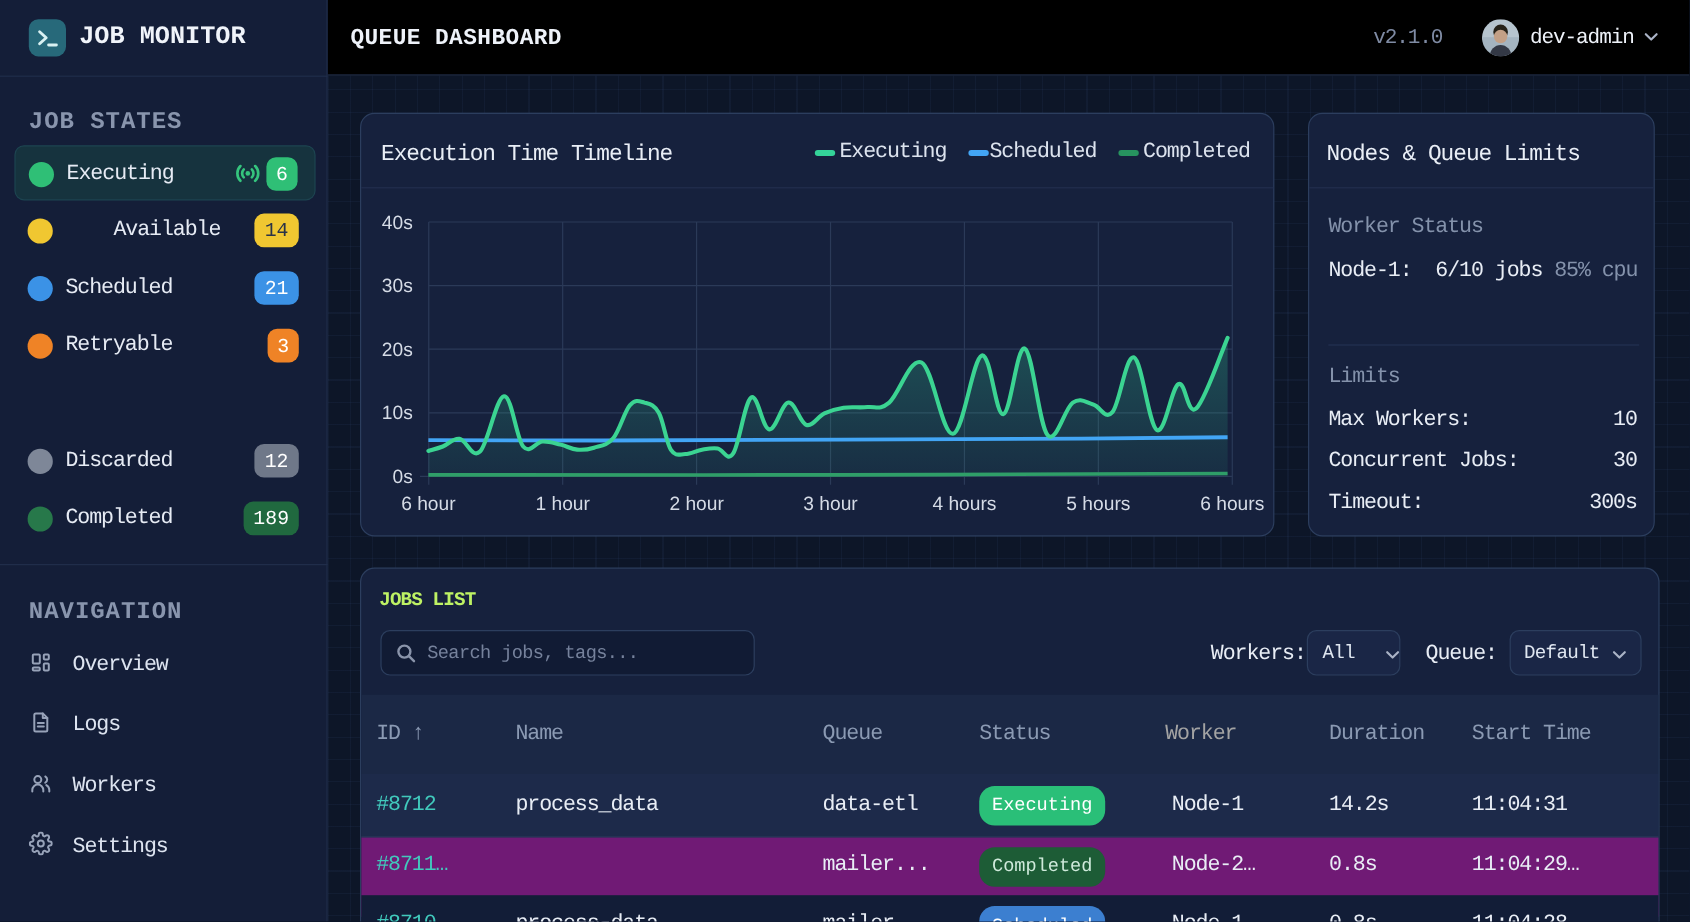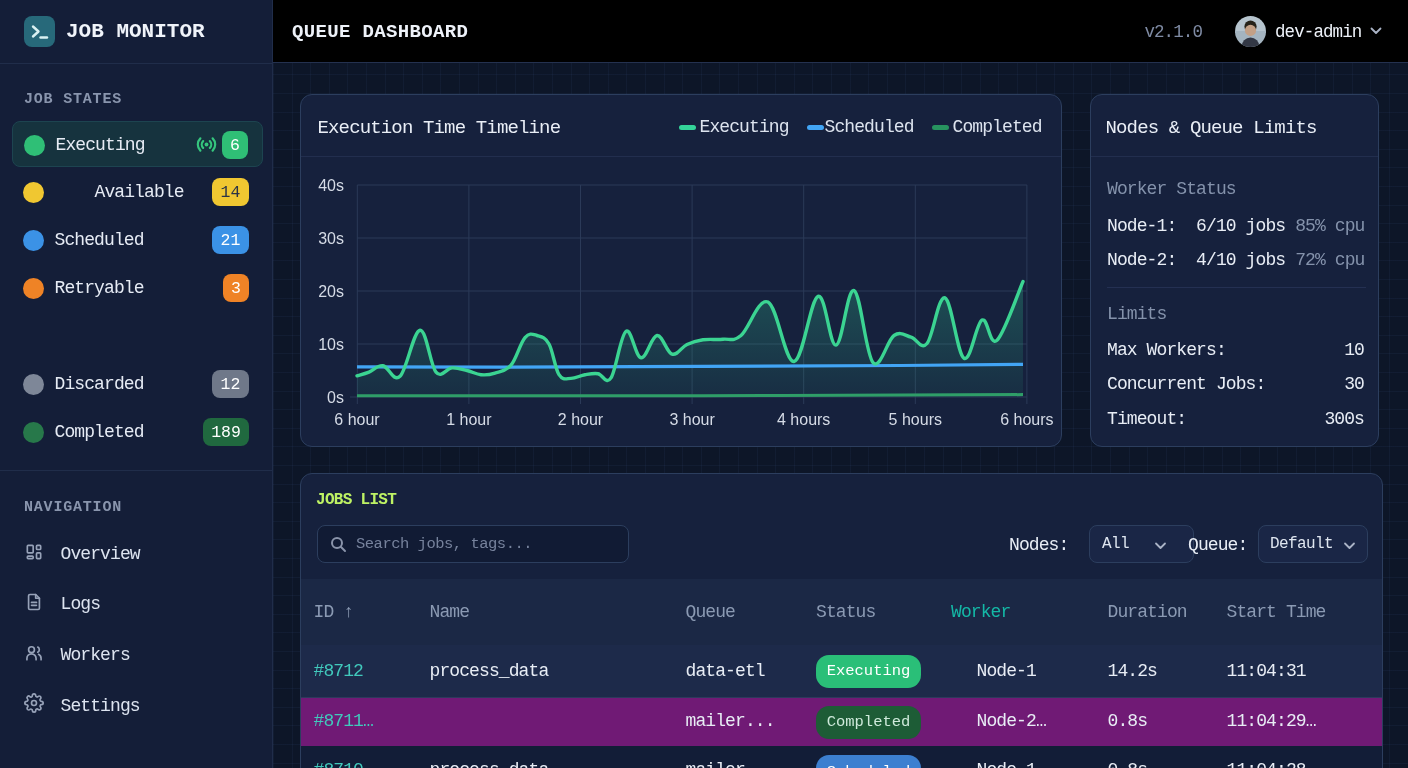--- a/index.html
+++ b/index.html
@@ -24,21 +24,21 @@
   .card {
     position:absolute; background:#16213d; border:1px solid #2c3e5e; border-radius:12px;
   }
   .cardtitle { color:#e9eef6; font-size:19px; letter-spacing:-0.85px; }
   .w { color:#e8edf5; font-size:18px !important; letter-spacing:-0.9px; }
   .g { color:#8492ab; font-size:18px !important; letter-spacing:-0.9px; }
   .badge {
     position:absolute; height:28px; border-radius:8px; font-size:16.5px; font-weight:normal;
     display:flex; align-items:center; justify-content:center; color:#fff;
   }
-  .navlbl { color:#8995ad; font-size:15px; letter-spacing:0.8px; font-weight:bold; }
+  .navlbl { color:#8995ad; font-size:20px; letter-spacing:0.8px; font-weight:bold; }
   .item { position:absolute; left:12px; width:251px; height:46px; border-radius:8px; }
   .dot { position:absolute; left:11px; width:21px; height:21px; border-radius:50%; }
   .ilbl { position:absolute; left:42.5px; font-size:18px; letter-spacing:-0.9px; color:#e6ebf4; }
   .navtxt { position:absolute; left:60.5px; font-size:18px; letter-spacing:-0.9px; color:#dde4f0; }
   .sel {
     position:absolute; height:38px; border:1px solid #2c3e5e; border-radius:8px; background:#1a2646;
   }
   .tbadge { position:absolute; width:105px; height:33px; border-radius:13px; font-size:15.5px;
     display:flex; align-items:center; justify-content:center; }
   .cell { position:absolute; font-size:18px; letter-spacing:-0.9px; color:#e8edf5; white-space:pre; }
@@ -199,62 +199,61 @@
       <path d="M356,365.8C381.9,365.9 438.1,366.2 500,366.1C561.9,366.0 628.0,365.6 700,365.3C772.0,365.0 842.0,364.8 900,364.5C958.0,364.2 1000.0,363.6 1022,363.4" fill="none" stroke="#42a5f5" stroke-width="3.2"></path>
       <path d="M356,374.8C358.2,374.1 363.3,372.9 368,371.1C372.7,369.3 376.4,363.9 382,364.7C387.6,365.5 392.3,381.7 399,375.3C405.7,368.9 412.5,330.0 419,329.2C425.5,328.4 429.2,364.3 435,371.1C440.8,377.9 445.4,367.2 451,366.9C456.6,366.6 460.8,368.3 466,369.5C471.2,370.7 475.0,373.2 480,373.7C485.0,374.2 488.6,373.8 494,372.1C499.4,370.4 504.6,370.6 510,364.2C515.4,357.8 519.3,341.9 524,336.6C528.7,331.3 531.7,333.3 536,334.5C540.3,335.7 544.0,335.9 548,343.0C552.0,350.1 554.0,367.5 558,373.7C562.0,379.9 565.3,377.4 570,377.4C574.7,377.4 579.1,374.5 584,373.7C588.9,372.9 592.3,372.1 597,372.7C601.7,373.3 605.0,384.5 610,376.9C615.0,369.3 619.6,333.9 625,330.3C630.4,326.7 634.4,356.0 640,356.8C645.6,357.6 650.4,335.2 656,334.5C661.6,333.8 665.6,351.5 671,353.1C676.4,354.7 680.4,346.1 686,343.5C691.6,340.9 695.5,339.8 702,338.8C708.5,337.8 715.2,339.0 722,338.2C728.8,337.4 731.9,341.2 740,334.5C748.1,327.8 757.5,296.4 767,301.1C776.5,305.8 784.0,361.5 793,360.5C802.0,359.5 809.4,298.3 817,295.3C824.6,292.3 828.5,345.1 835,344.1C841.5,343.1 846.3,286.4 853,289.5C859.7,292.6 864.8,353.5 872,361.6C879.2,369.7 886.2,339.1 893,334.5C899.8,329.9 904.1,334.7 910,336.1C915.9,337.5 919.9,349.6 926,342.5C932.1,335.4 937.3,294.2 944,296.9C950.7,299.6 956.3,353.3 963,357.3C969.7,361.3 975.1,322.3 981,319.1C986.9,315.9 988.6,346.2 996,339.3C1003.4,332.4 1017.3,291.1 1022,280.5" fill="none" stroke="#3bd492" stroke-width="3.4" stroke-linecap="round"></path>
     </svg>
   </div>
 
   <div class="card" id="nodescard" style="left:1090px; top:94px; width:289px; height:353px;">
     <div class="abs cardtitle" style="left:14.5px; top:22px;">Nodes &amp; Queue Limits</div>
     <div class="abs" style="left:0; top:61px; width:287px; border-top:1px solid #222e4e;"></div>
     <div class="abs g" style="left:16px; top:84px;">Worker Status</div>
     <div class="abs w" style="left:16px; top:121px; white-space:pre;">Node-1:  6/10 jobs <span class="g">85% cpu</span></div>
-    <div class="abs w" style="left:16px; top:155px; white-space:pre;">Node-2:  4/10 jobs <span class="g">72% cpu</span></div>
     <div class="abs" style="left:16px; top:192px; width:259px; border-top:1px solid #243052;"></div>
     <div class="abs g" style="left:16px; top:209px;">Limits</div>
     <div class="abs w" style="left:16px; top:245px;">Max Workers:</div>
     <div class="abs w" style="right:14px; top:245px;">10</div>
     <div class="abs w" style="left:16px; top:279px;">Concurrent Jobs:</div>
     <div class="abs w" style="right:14px; top:279px;">30</div>
     <div class="abs w" style="left:16px; top:314px;">Timeout:</div>
     <div class="abs w" style="right:14px; top:314px;">300s</div>
   </div>
 
   <div class="card" id="jobscard" style="left:300px; top:473px; width:1083px; height:330px; border-radius:12px 12px 0 0; overflow:hidden;">
 
     <div class="abs" style="left:15px; top:17px; font-size:16px; font-weight:bold; color:#bef264; letter-spacing:-0.7px;">JOBS LIST</div>
     <div class="abs" style="left:16px; top:51px; width:312px; height:38px; border:1px solid #2c3e5e; border-radius:8px; background:#111b34;">
       <svg class="abs" style="left:12px; top:10px;" width="17" height="17" viewBox="0 0 17 17" fill="none" stroke="#8a94aa" stroke-width="2" stroke-linecap="round">
           <circle cx="7" cy="7" r="5"></circle>
           <path d="M11 11 L15 15"></path>
         </svg>
       <div class="abs" style="left:38px; top:9px; font-size:15.5px; letter-spacing:-0.5px; color:#76829c;">Search jobs, tags...</div>
     </div>
-    <div class="abs w" style="left:708px; top:61px;">Nodes:</div>
-    <div class="sel" style="left:788px; top:51px; width:105px;font-family:Liberation Mono, monospace;">
+    <div class="abs w" style="left:708px; top:61px;">Workers:</div>
+    <div class="sel" style="left:788px; top:51px; width:78px;font-family:Liberation Mono, monospace;">
       <div class="abs" style="left:12px; top:9px; font-size:16px; letter-spacing:-0.6px; color:#dfe6f0;">All</div>
       <svg class="abs" style="left:64px; top:16px;" width="13" height="8" viewBox="0 0 12 8" fill="none" stroke="#aab3c6" stroke-width="1.8" stroke-linecap="round" stroke-linejoin="round">
           <path d="M1.5 1.5 L6 6 L10.5 1.5"></path>
         </svg>
     </div>
     <div class="abs w" style="left:887px; top:61px;">Queue:</div>
     <div class="sel" style="left:957px; top:51px; width:110px;">
       <div class="abs" style="left:11px; top:9px; font-size:16px; letter-spacing:-0.6px; color:#dfe6f0;">Default</div>
       <svg class="abs" style="left:84px; top:16px;" width="13" height="8" viewBox="0 0 12 8" fill="none" stroke="#aab3c6" stroke-width="1.8" stroke-linecap="round" stroke-linejoin="round">
           <path d="M1.5 1.5 L6 6 L10.5 1.5"></path>
         </svg>
     </div>
 
     <div class="abs" style="left:0; top:105px; width:1083px; height:65.5px; background:#1b2845;">
       <div class="abs g" style="left:12.5px; top:23px; font-size:18px; letter-spacing:-0.9px; color:#8b9ab3;">ID <span>↑</span></div>
       <div class="abs g" style="left:128.5px; top:23px; font-size:18px; letter-spacing:-0.9px; color:#8b9ab3;">Name</div>
       <div class="abs g" style="left:384.5px; top:23px; font-size:18px; letter-spacing:-0.9px; color:#8b9ab3;">Queue</div>
       <div class="abs g" style="left:515px; top:23px; font-size:18px; letter-spacing:-0.9px; color:#8b9ab3;">Status</div>
-      <div class="abs g" style="left:650px; top:23px; font-size:18px; letter-spacing:-0.9px; color:#14b8a6;">Worker</div>
+      <div class="abs g" style="left:670px; top:23px; font-size:18px; letter-spacing:-0.9px; color:#a3a3a3;">Worker</div>
       <div class="abs g" style="left:806.5px; top:23px; font-size:18px; letter-spacing:-0.9px; color:#8b9ab3;">Duration</div>
       <div class="abs g" style="left:925.5px; top:23px; font-size:18px; letter-spacing:-0.9px; color:#8b9ab3;">Start Time</div>
     </div>
 
     <div class="abs" style="left:0; top:170.5px; width:1083px; height:53px; background:#1d2a4a; border-bottom:1px solid #2c3a5c;">
       <div class="cell" style="left:12.5px; top:16px; color:#41c9bc;">#8712</div>
       <div class="cell" style="left:128.5px; top:16px;">process_data</div>
       <div class="cell" style="left:384.5px; top:16px;">data-etl</div>
       <div class="tbadge" style="left:515px; top:10px; background:#2abf78; color:#fff;">Executing</div>
       <div class="cell" style="left:675.5px; top:16px;">Node-1</div>

